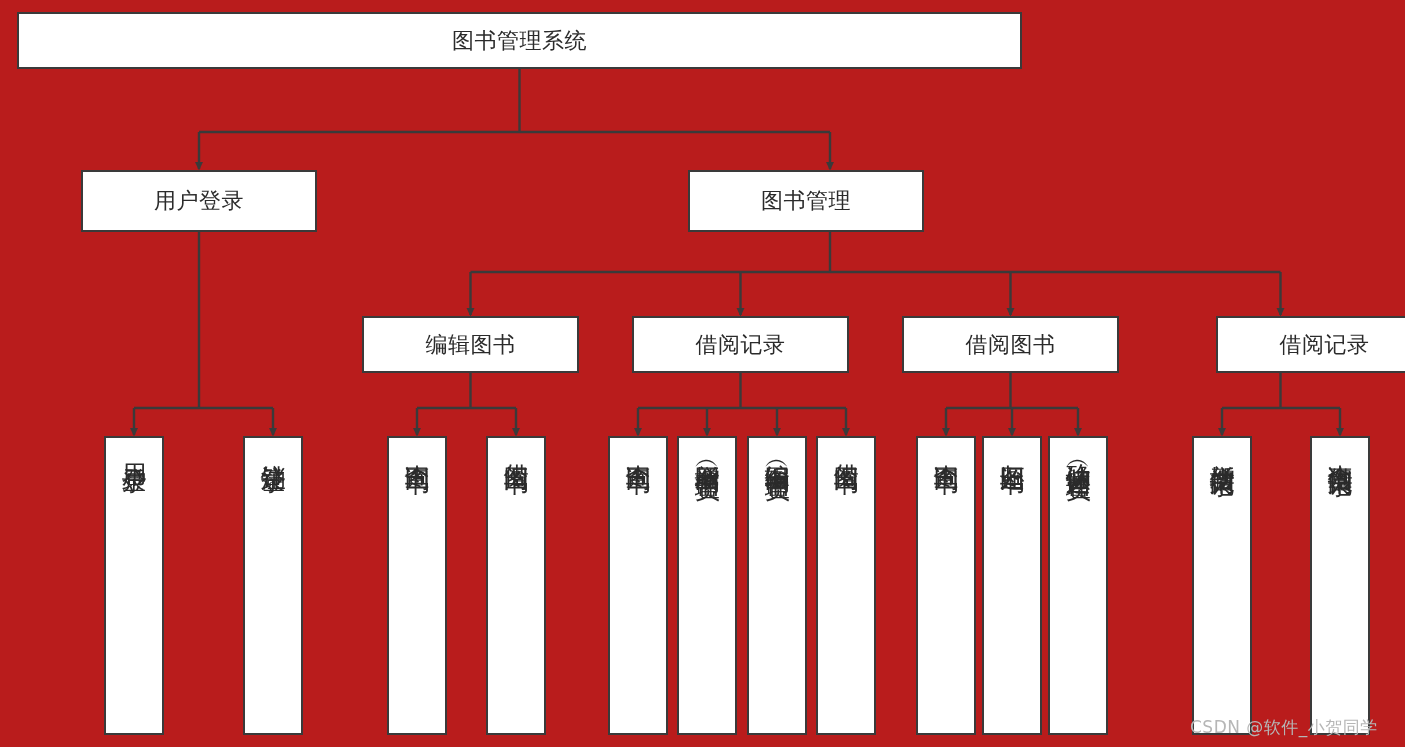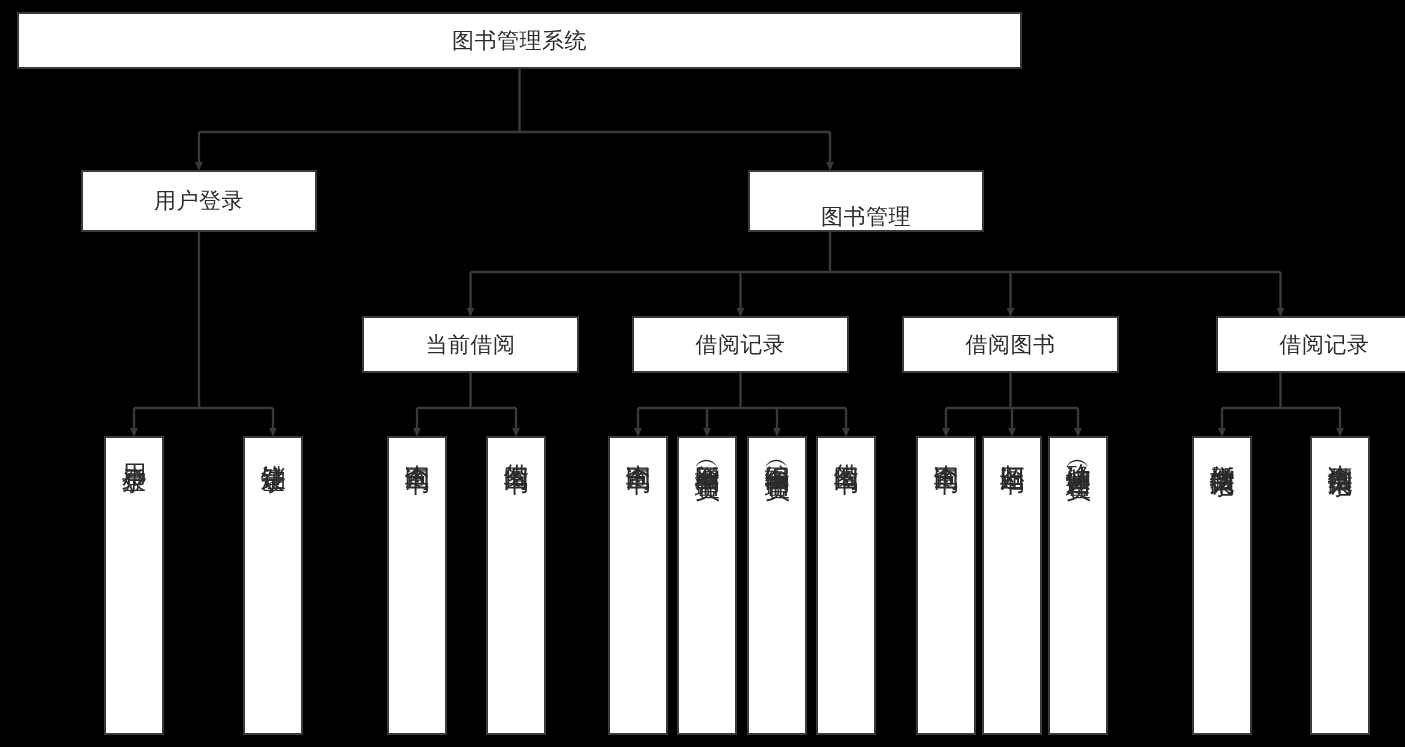--- a/index.html
+++ b/index.html
@@ -7,21 +7,21 @@
     padding: 0;
     background: #ffffff;
   }
   body {
     font-family: "DejaVu Sans", "Liberation Sans", sans-serif;
   }
   #canvas {
     position: relative;
     width: 1405px;
     height: 747px;
-    background: #000000;
+    background: #b91c1c;
     overflow: hidden;
   }
   #edges {
     position: absolute;
     left: 0;
     top: 0;
     width: 1405px;
     height: 747px;
   }
   .node {
@@ -115,25 +115,25 @@
       </g>
   </svg>
 
   <div id="nodes-layer">
       <div class="node level-root horizontal" style="left: 17px; top: 12px; width: 1005px; height: 57px;">
         <span class="node-label">图书管理系统</span>
       </div>
       <div class="node level-2 horizontal" style="left: 81px; top: 170px; width: 236px; height: 62px;">
         <span class="node-label">用户登录</span>
       </div>
-      <div class="node level-2 horizontal" style="left: 748px; top: 170px; width: 236px; height: 62px; align-items: flex-end;">
+      <div class="node level-2 horizontal" style="left: 688px; top: 170px; width: 236px; height: 62px;">
         <span class="node-label">图书管理</span>
       </div>
       <div class="node level-3 horizontal" style="left: 362px; top: 316px; width: 217px; height: 57px;">
-        <span class="node-label">当前借阅</span>
+        <span class="node-label">编辑图书</span>
       </div>
       <div class="node level-3 horizontal" style="left: 632px; top: 316px; width: 217px; height: 57px;">
         <span class="node-label">借阅记录</span>
       </div>
       <div class="node level-3 horizontal" style="left: 902px; top: 316px; width: 217px; height: 57px;">
         <span class="node-label">借阅图书</span>
       </div>
       <div class="node level-3 horizontal" style="left: 1172px; top: 316px; width: 217px; height: 57px; margin-left: 44px;">
         <span class="node-label">借阅记录</span>
       </div>
@@ -171,13 +171,14 @@
         <span class="node-label">确认归还（管理员）</span>
       </div>
       <div class="node level-leaf vertical" style="left: 1192px; top: 436px; width: 60px; height: 299px;">
         <span class="node-label">新增借阅记录</span>
       </div>
       <div class="node level-leaf vertical" style="left: 1310px; top: 436px; width: 60px; height: 299px;">
         <span class="node-label">查询借阅记录</span>
       </div>
     </div>
 
+  <div class="watermark" style="left: 1190px; top: 716px;">CSDN @软件_小贺同学</div>
 </div>
 
 </body></html>

